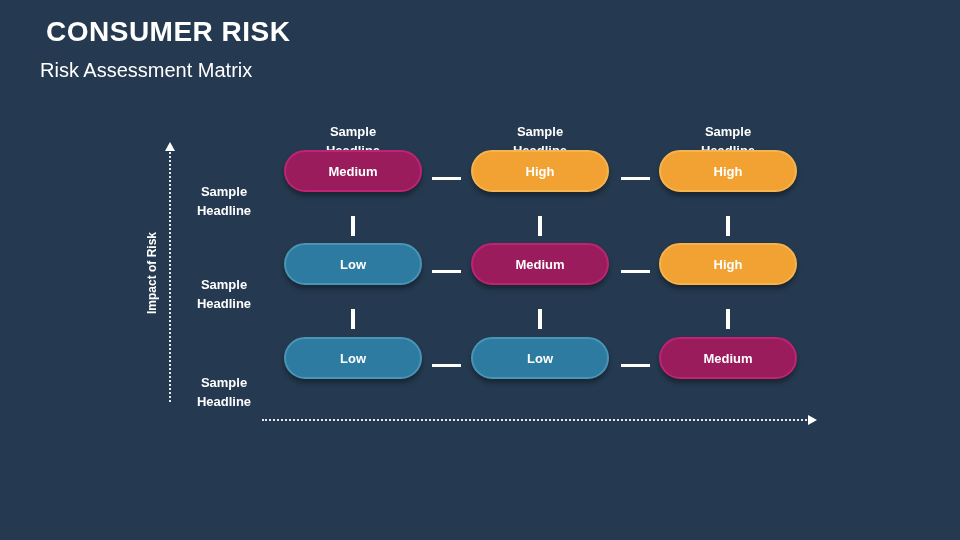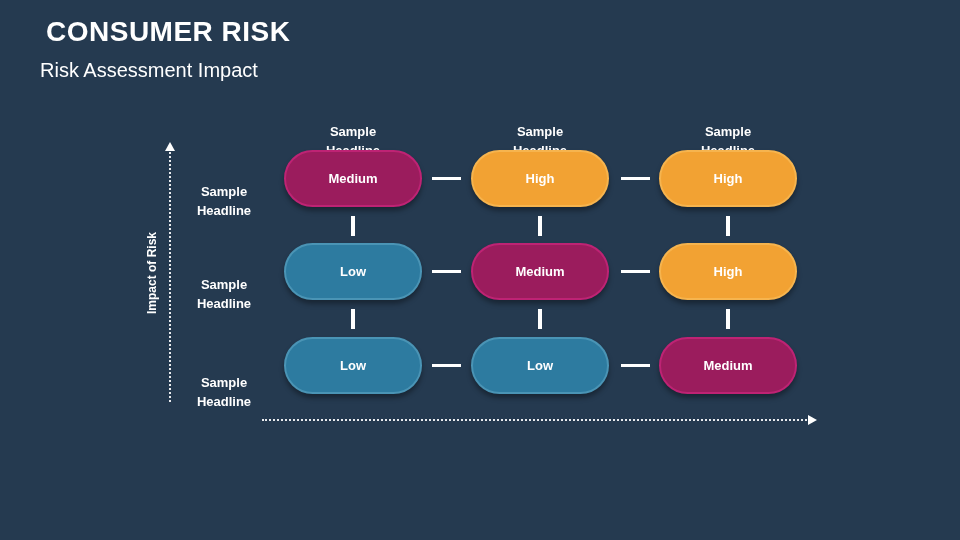--- a/index.html
+++ b/index.html
@@ -41,21 +41,21 @@
   .ch0 { left: 311px; top: 94px; }
   .ch1 { left: 498px; top: 94px; }
   .ch2 { left: 686px; top: 94px; }
   .rl0 { left: 182px; top: 154px; }
   .rl1 { left: 182px; top: 247px; }
   .rl2 { left: 182px; top: 345px; }
 
   .pill {
     position: absolute;
     width: 138px;
-    height: 57px;
+    height: 42px;
     border-radius: 999px;
     border: 2px solid transparent;
     display: flex;
     align-items: center;
     justify-content: center;
     box-shadow: 0 4px 5px rgba(0,0,0,0.35);
   }
   .pill span {
     font-size: 13px;
     font-weight: 700;
@@ -137,21 +137,21 @@
     font-size: 13px;
     font-weight: 700;
   }
 </style>
 </head>
 <body>
 
 <div class="slide" style="background: rgb(37, 58, 80);">
 
   <h1 class="title">CONSUMER RISK</h1>
-  <h2 class="subtitle">Risk Assessment Impact</h2>
+  <h2 class="subtitle">Risk Assessment Matrix</h2>
 
   <div class="col-header ch0">Sample Headline</div>
   <div class="col-header ch1">Sample Headline</div>
   <div class="col-header ch2">Sample Headline</div>
 
   <div class="row-label rl0">Sample Headline</div>
   <div class="row-label rl1">Sample Headline</div>
   <div class="row-label rl2">Sample Headline</div>
 
   <div class="y-axis"></div>

